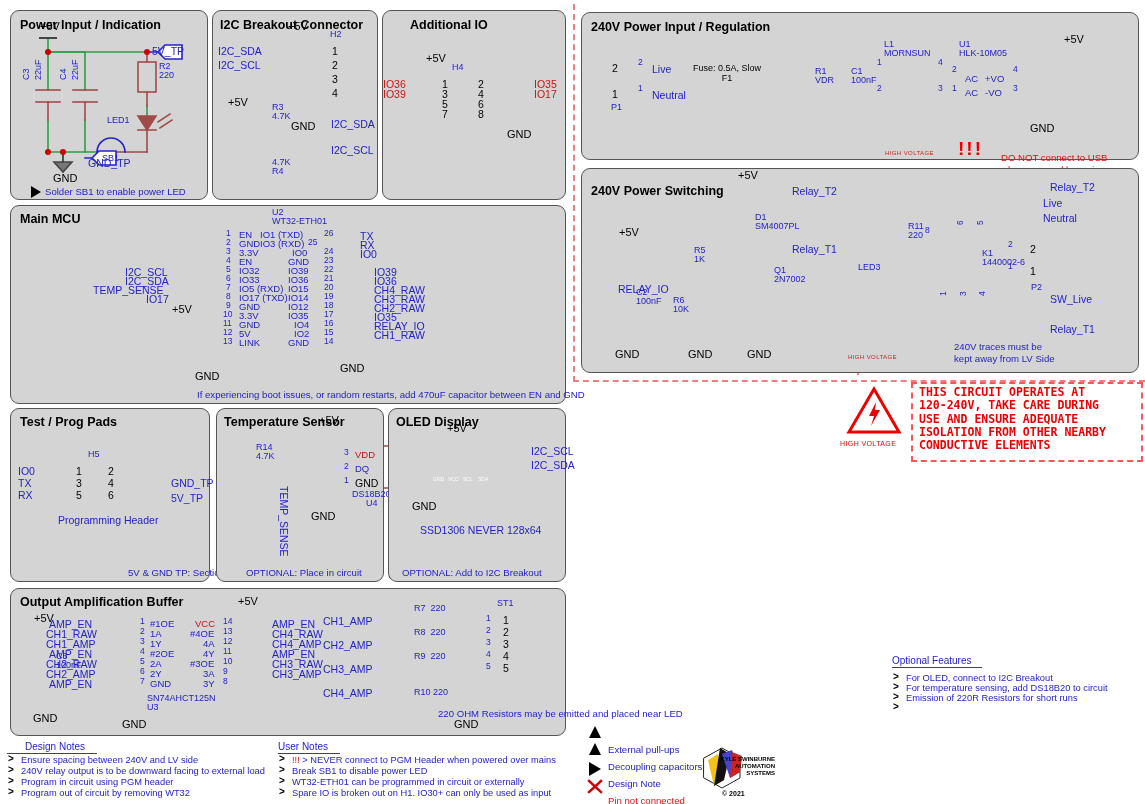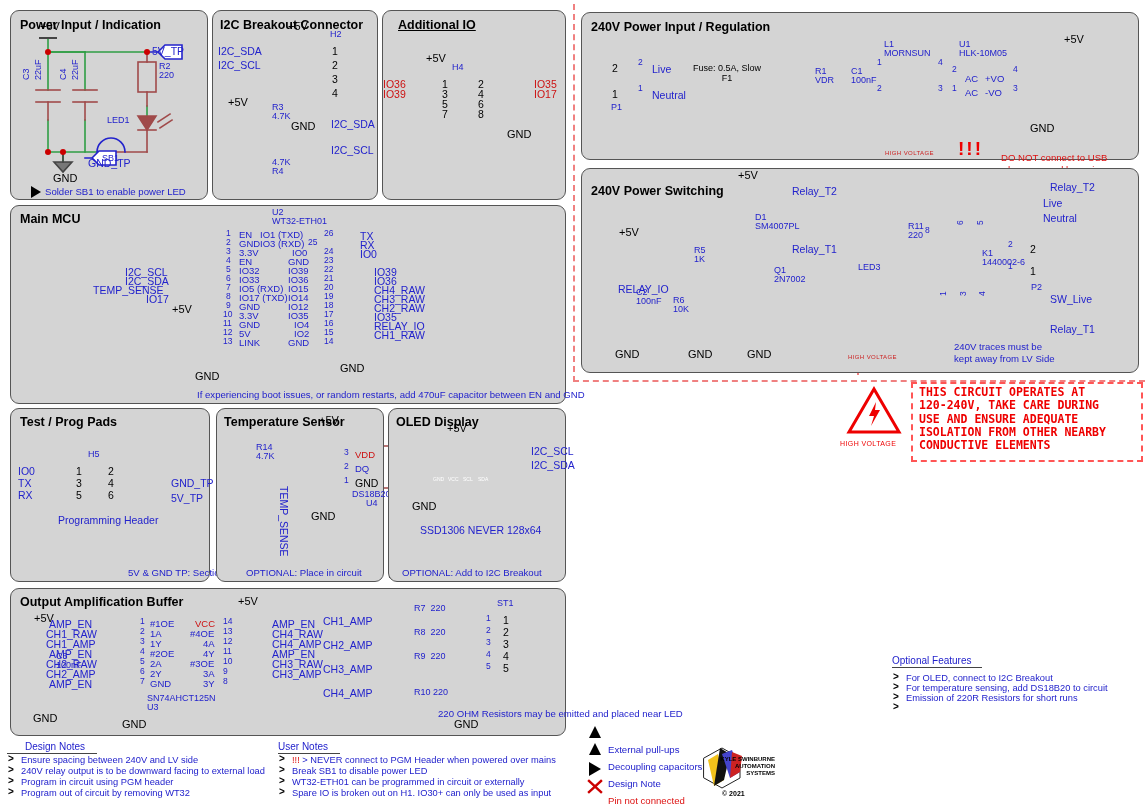--- a/index.html
+++ b/index.html
@@ -795,21 +795,21 @@
 <div class="net" style="left:218px;top:45px;">I2C_SDA</div>
 <div class="net" style="left:218px;top:59px;">I2C_SCL</div>
 <div class="pw" style="left:283px;top:120px;">GND</div>
 <div class="pw" style="left:220px;top:96px;">+5V</div>
 <div class="refdes" style="left:272px;top:103px;"><span>R3</span><br><span>4.7K</span></div>
 <div class="refdes" style="left:272px;top:158px;"><span>4.7K</span><br><span>R4</span></div>
 <div class="net" style="left:331px;top:118px;">I2C_SDA</div>
 <div class="net" style="left:331px;top:144px;">I2C_SCL</div>
 
 <div class="panel" style="left:382px;top:10px;width:184px;height:190px;"></div>
-<div class="ptitle" style="left:398px;top:18px;text-decoration:underline;">Additional IO</div>
+<div class="ptitle" style="left:410px;top:18px;">Additional IO</div>
 <div class="pw" style="left:418px;top:52px;">+5V</div>
 <div class="refdes" style="left:452px;top:63px;">H4</div>
 <div class="blk" style="left:442px;top:78px;">1</div>
 <div class="blk" style="left:442px;top:88px;">3</div>
 <div class="blk" style="left:442px;top:98px;">5</div>
 <div class="blk" style="left:442px;top:108px;">7</div>
 <div class="blk" style="left:478px;top:78px;">2</div>
 <div class="blk" style="left:478px;top:88px;">4</div>
 <div class="blk" style="left:478px;top:98px;">6</div>
 <div class="blk" style="left:478px;top:108px;">8</div>

